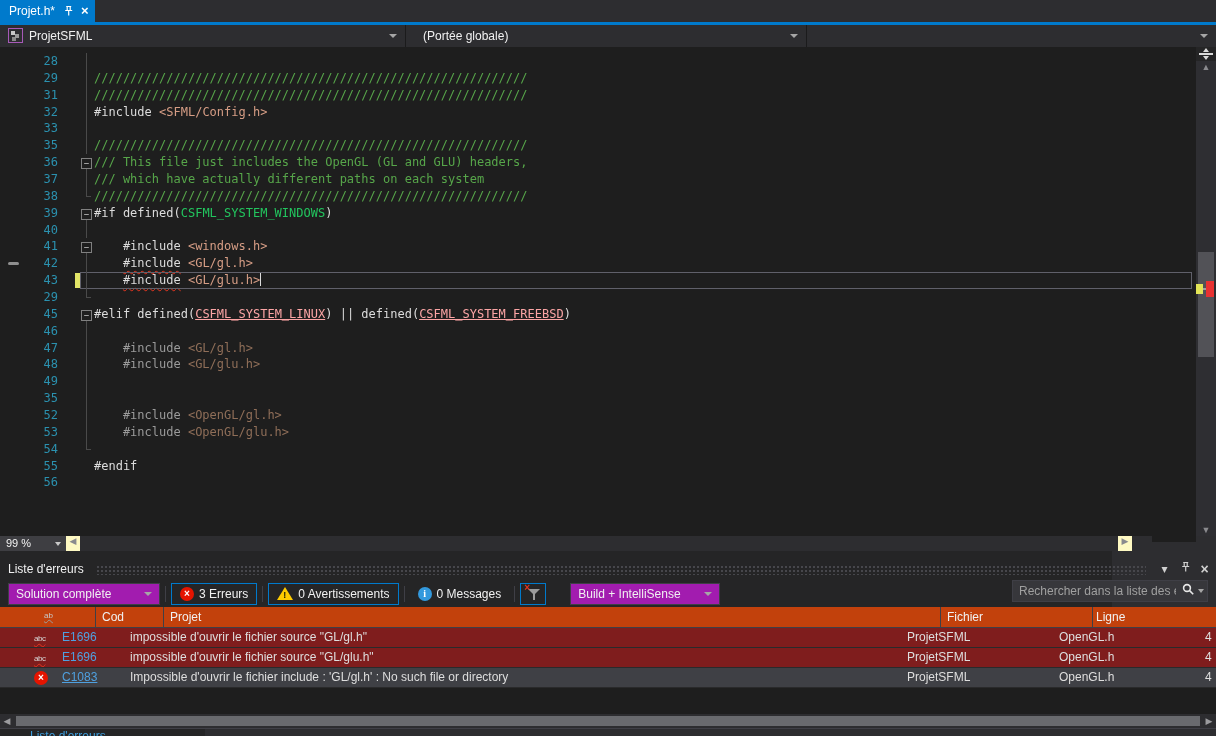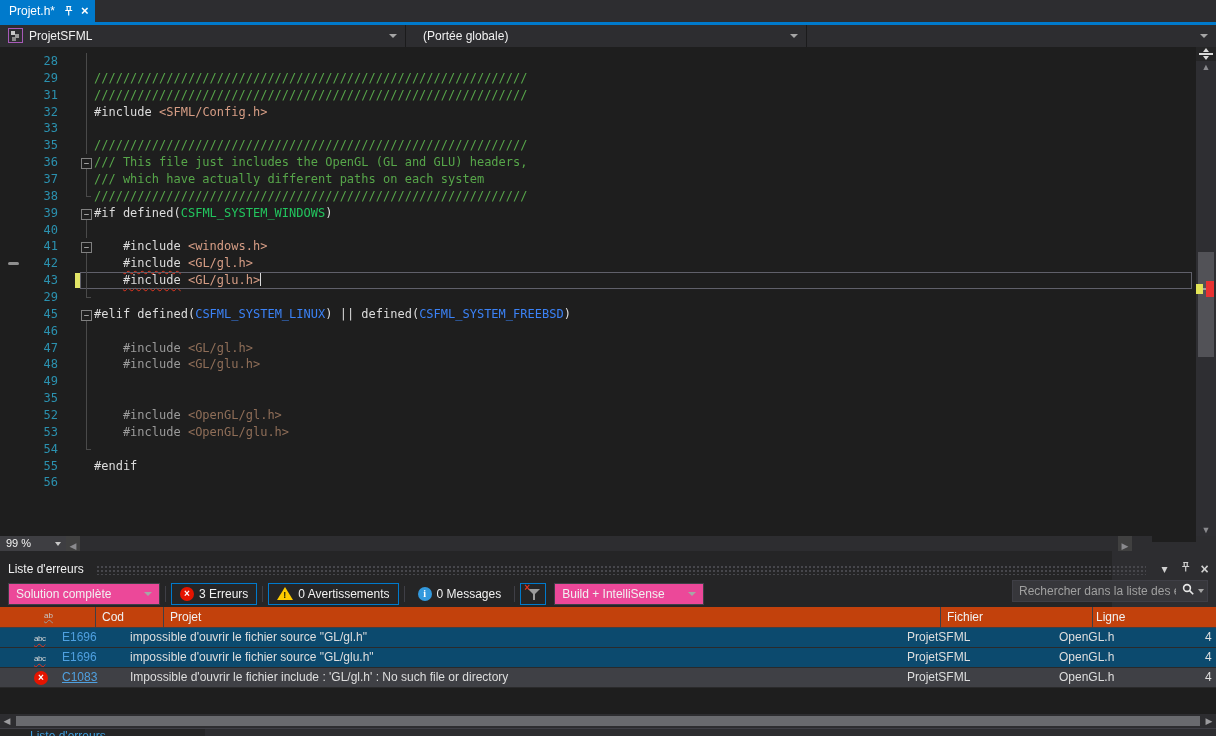--- a/index.html
+++ b/index.html
@@ -33,53 +33,53 @@
   .codewrap{flex:1;display:flex;position:relative;margin-right:4px;}
   .line.cur .codewrap{outline:1px solid #60606A;outline-offset:-1px;}
   .fold{width:14px;flex:none;position:relative;}
   .fold .vl{position:absolute;left:6px;top:0;bottom:0;width:1px;background:#4A4A4A;font-style:normal;}
   .fold .vl.half{top:13px;}
   .fold .vl.tickv{bottom:8px;}
   .fold .tickh{position:absolute;left:6px;bottom:8px;width:5px;height:1px;background:#4A4A4A;}
   .fbox{position:absolute;left:1px;top:4px;width:9px;height:9px;border:1px solid #808080;background:#1E1E1E;
         color:#C8C8C8;font:9px/8px "DejaVu Sans Mono",monospace;text-align:center;font-style:normal;z-index:2;}
   .codetext{color:#DCDCDC;}
-  .cm{color:#57A64A;} .pp{color:#DCDCDC;} .str{color:#D69D85;} .mac{color:#22c55e;margin-top:25px;} .mac2{color:#3b82f6;}
+  .cm{color:#57A64A;} .pp{color:#DCDCDC;} .str{color:#D69D85;} .mac{color:#22c55e;margin-top:25px;} .mac2{color:#fca5a5;text-decoration:underline;}
   .ipp{color:#9B9B9B;} .istr{color:#8F6E58;}
   .sq{text-decoration:underline;text-decoration-style:wavy;text-decoration-color:#E5341E;
       text-decoration-thickness:1px;text-underline-offset:3px;}
   .caret{display:inline-block;width:1px;height:13px;background:#DCDCDC;vertical-align:-2px;}
   
   .vscroll{position:absolute;left:1196px;top:47px;width:20px;height:489px;background:#2E2E32;}
   .grip{position:absolute;left:0;top:0;width:20px;height:14px;background:#252526;}
   .grip .bar{position:absolute;left:3px;top:6px;width:14px;height:2px;background:#DADADA;}
   .grip .tu{position:absolute;left:7px;top:1px;border-left:3px solid transparent;border-right:3px solid transparent;border-bottom:4px solid #DADADA;}
   .grip .td{position:absolute;left:7px;top:9px;border-left:3px solid transparent;border-right:3px solid transparent;border-top:4px solid #DADADA;}
   .sarr{position:absolute;left:0;width:20px;height:12px;color:#8A8A8E;font-size:9px;line-height:12px;text-align:center;}
   .vthumb{position:absolute;left:2px;top:205px;width:16px;height:105px;background:#525257;}
   .mk-y{position:absolute;left:0;top:237px;width:7px;height:10px;background:#E3E557;}
   .mk-r{position:absolute;left:10px;top:234px;width:8px;height:16px;background:#E83232;}
   .mk-c{position:absolute;left:5px;top:241px;width:7px;height:2px;background:#A0A0A0;}
   
-  .ehscroll{position:absolute;left:0;top:536px;width:1152px;height:15px;background:#404040;display:flex;align-items:flex-end;}
+  .ehscroll{position:absolute;left:0;top:536px;width:1152px;height:15px;background:#fef9c3;display:flex;align-items:flex-start;}
   .zoomcombo{position:relative;width:66px;height:15px;line-height:15px;background:#3E3E42;padding-left:6px;box-sizing:border-box;
              font-size:11px;color:#F1F1F1;flex:none;}
   .zoomcombo .arr{position:absolute;right:5px;top:6px;border-left:3.5px solid transparent;border-right:3.5px solid transparent;border-top:4px solid #C8C8C8;}
   .harr{width:14px;text-align:center;color:#8A8A8E;font-size:9px;flex:none;}
   .htrack{flex:1;height:15px;background:#2D2D30;}
   .hcorner{width:20px;height:15px;background:#2D2D30;flex:none;}
   
   .panel{position:absolute;left:0;top:551px;width:1112px;height:185px;background:#252526;}
   .ptitle{position:absolute;left:0;top:7px;width:1216px;height:22px;display:flex;align-items:center;}
   .ptitle .t{margin-left:8px;white-space:nowrap;}
   .dots{flex:1;height:10px;margin:2px 10px 0 12px;
         background-image:radial-gradient(#47474C 1px,transparent 1.1px);background-size:4px 4px;}
   .pbtn{width:17px;height:17px;text-align:center;line-height:16px;color:#D0D0D0;margin-right:3px;flex:none;}
   .ptoolbar{position:absolute;left:0;top:29px;width:1216px;height:27px;display:flex;align-items:center;}
-  .combo{position:relative;height:22px;line-height:20px;background:#ec4899;border:1px solid #3F3F46;
+  .combo{position:relative;height:22px;line-height:20px;background:#a21caf;border:1px solid #3F3F46;
          box-sizing:border-box;padding-left:7px;white-space:nowrap;overflow:hidden;flex:none;}
   .combo .arr{position:absolute;right:7px;top:8px;border-left:4px solid transparent;border-right:4px solid transparent;border-top:4px solid #A6A6A6;}
   .tbtn{height:22px;box-sizing:border-box;display:flex;align-items:center;gap:5px;padding:0 8px;flex:none;white-space:nowrap;}
   .tbtn.on{border:1px solid #007ACC;}
   .vsep{width:1px;height:16px;background:#3F3F46;margin:0 5px;flex:none;}
   .errcirc{display:inline-block;width:14px;height:14px;border-radius:50%;background:#E51400;color:#FFF;
            font-weight:bold;font-size:10px;line-height:14px;text-align:center;flex:none;}
   .warntri{position:relative;width:0;height:0;border-left:8px solid transparent;border-right:8px solid transparent;
            border-bottom:13px solid #FFCC00;flex:none;}
   .warntri i{position:absolute;left:-2px;top:3px;font-style:normal;color:#201E00;font-size:9px;font-weight:bold;}
@@ -101,21 +101,21 @@
   
   .grid{display:grid;grid-template-columns:56px 68px 777px 152px 146px 17px;}
   .thead{position:absolute;left:0;top:56px;width:1216px;height:21px;background:#c2410c;border-bottom:1px solid #3F3F46;box-sizing:border-box;}
   .thead .hc{height:20px;line-height:20px;overflow:hidden;white-space:nowrap;padding-left:6px;box-sizing:border-box;}
   .thead .hc + .hc{border-left:1px solid #3F3F46;margin-left:39px;}
   .sevh{position:relative;}
   .sevh .wavy{position:absolute;left:44px;top:5px;width:10px;height:8px;color:#C8C8C8;font-size:8px;line-height:8px;
               text-decoration:underline;text-decoration-style:wavy;text-decoration-color:#9B9B9B;text-decoration-thickness:1px;}
   .tbody{position:absolute;left:0;top:77px;width:1216px;height:86px;background:#1E1E1E;}
   .tfill{position:absolute;left:0;top:137px;width:1216px;height:26px;background:#1E1E1E;}
-  .trow{height:20px;line-height:19px;background:#0c4a6e;border-bottom:1px solid #2A2A2B;box-sizing:border-box;}
+  .trow{height:20px;line-height:19px;background:#7f1d1d;border-bottom:1px solid #2A2A2B;box-sizing:border-box;}
   .trow.sel{background:#3F4045;}
   .trow div{overflow:hidden;white-space:nowrap;padding-left:6px;color:#DEDEDE;}
   .trow .icell{padding-left:34px;}
   .abcicon{display:inline-block;font-size:8px;letter-spacing:-0.5px;color:#D8D8D8;line-height:10px;
            text-decoration:underline;text-decoration-style:wavy;text-decoration-color:#E5341E;
            text-decoration-thickness:1px;text-underline-offset:2px;}
   .trow a{color:#4FA0E0;text-decoration:none;cursor:pointer;}
   .trow a.u{text-decoration:underline;}
   
   .phscroll{position:absolute;left:0;top:163px;width:1216px;height:14px;background:#2D2D30;display:flex;align-items:center;}
@@ -254,21 +254,21 @@
         <span>0 Messages</span>
       </div>
       <span class="vsep"></span>
       <div class="tbtn on" style="padding:0 5px;">
         <span class="filtericon">
           <span class="fun"></span>
             <span class="stem"></span>
             <span class="fx">×</span>
         </span>
       </div>
-      <div class="combo" style="width:150px;margin-left:8px;">
+      <div class="combo" style="width:150px;margin-left:24px;">
         <span>Build + IntelliSense</span>
         <span class="arr"></span>
       </div>
       <div class="searchbox">
         <input value="" placeholder="Rechercher dans la liste des err" style="">
         <span class="sicon">
           <svg width="13" height="13" viewBox="0 0 13 13">
               <g stroke="#E8E8E8" stroke-width="1.6" fill="none">
             <circle cx="5" cy="5" r="3.4"></circle>
                 <path d="M7.6 7.6 L11.2 11.2"></path>

